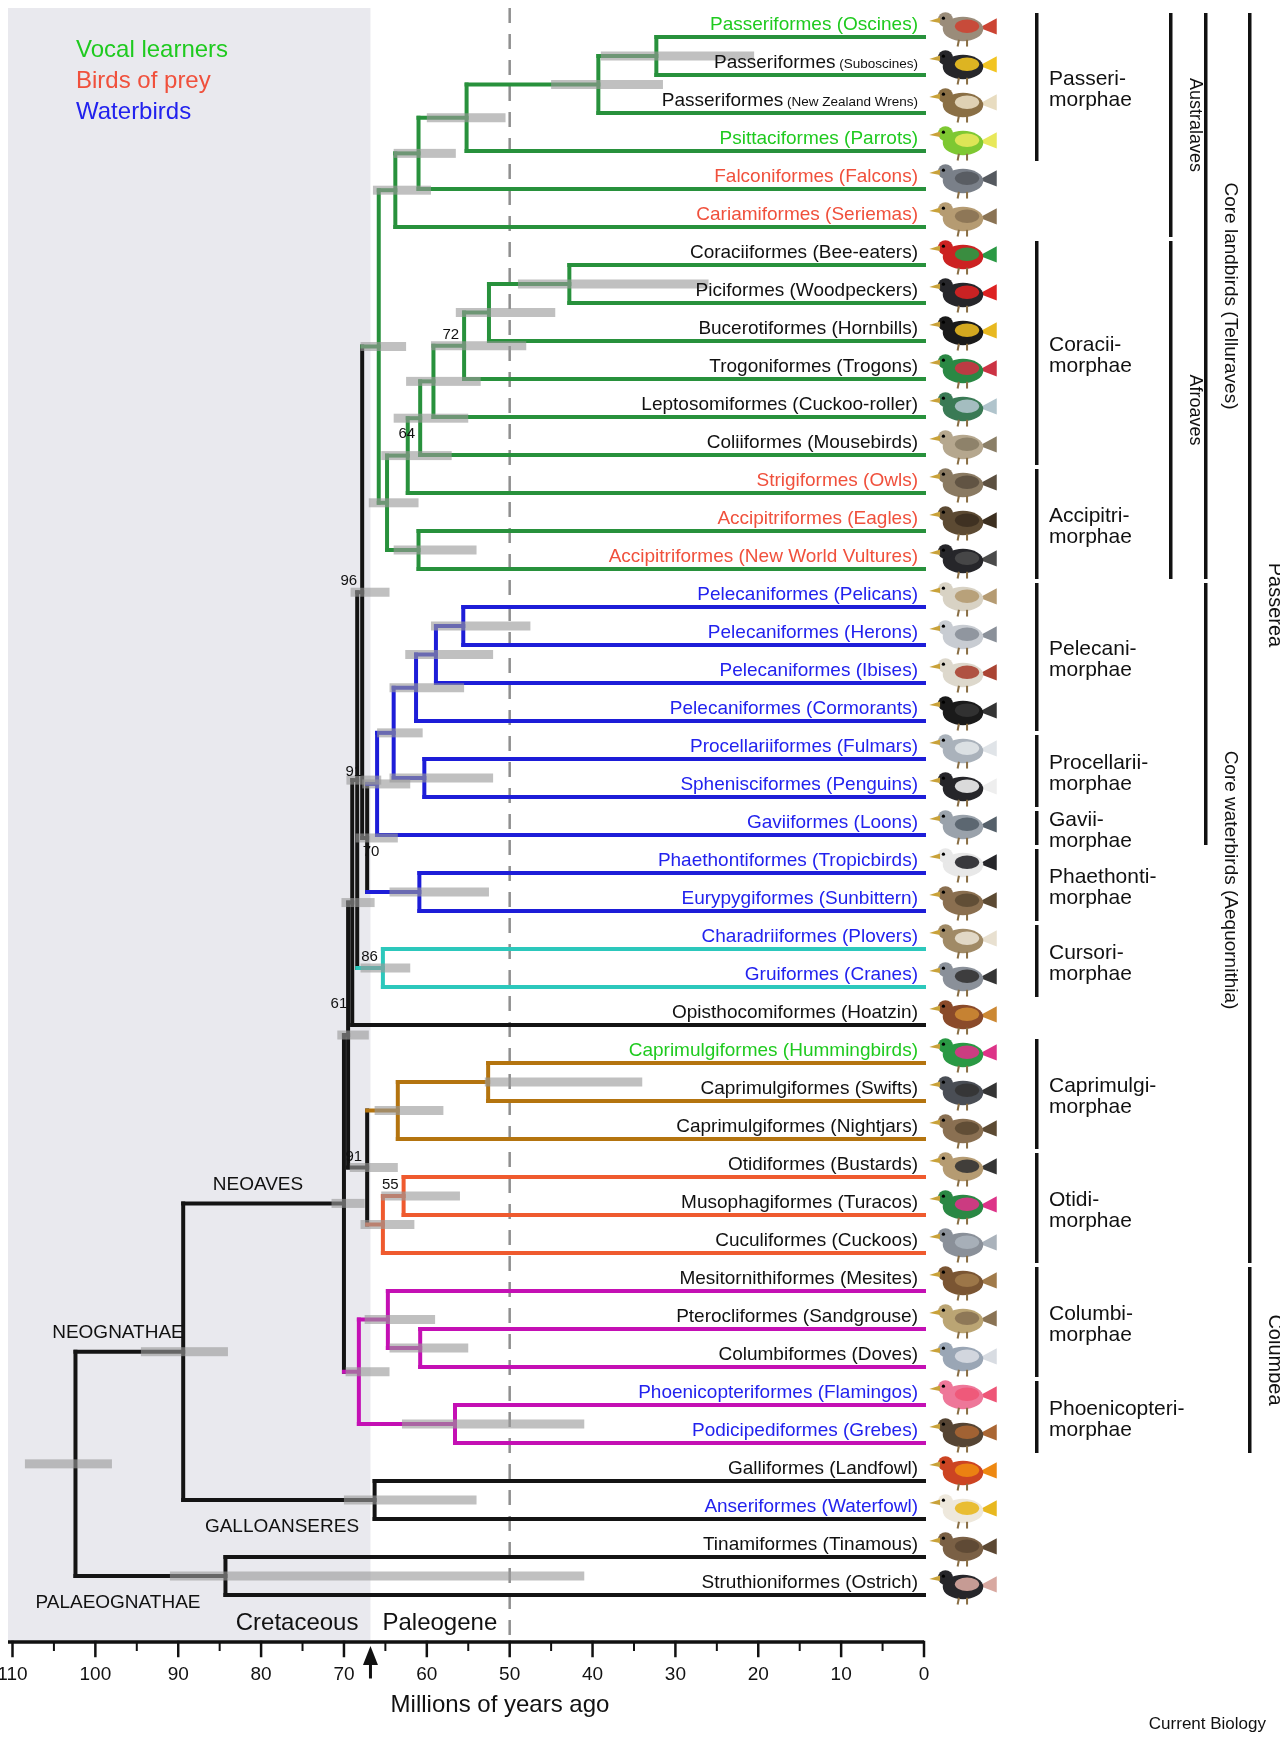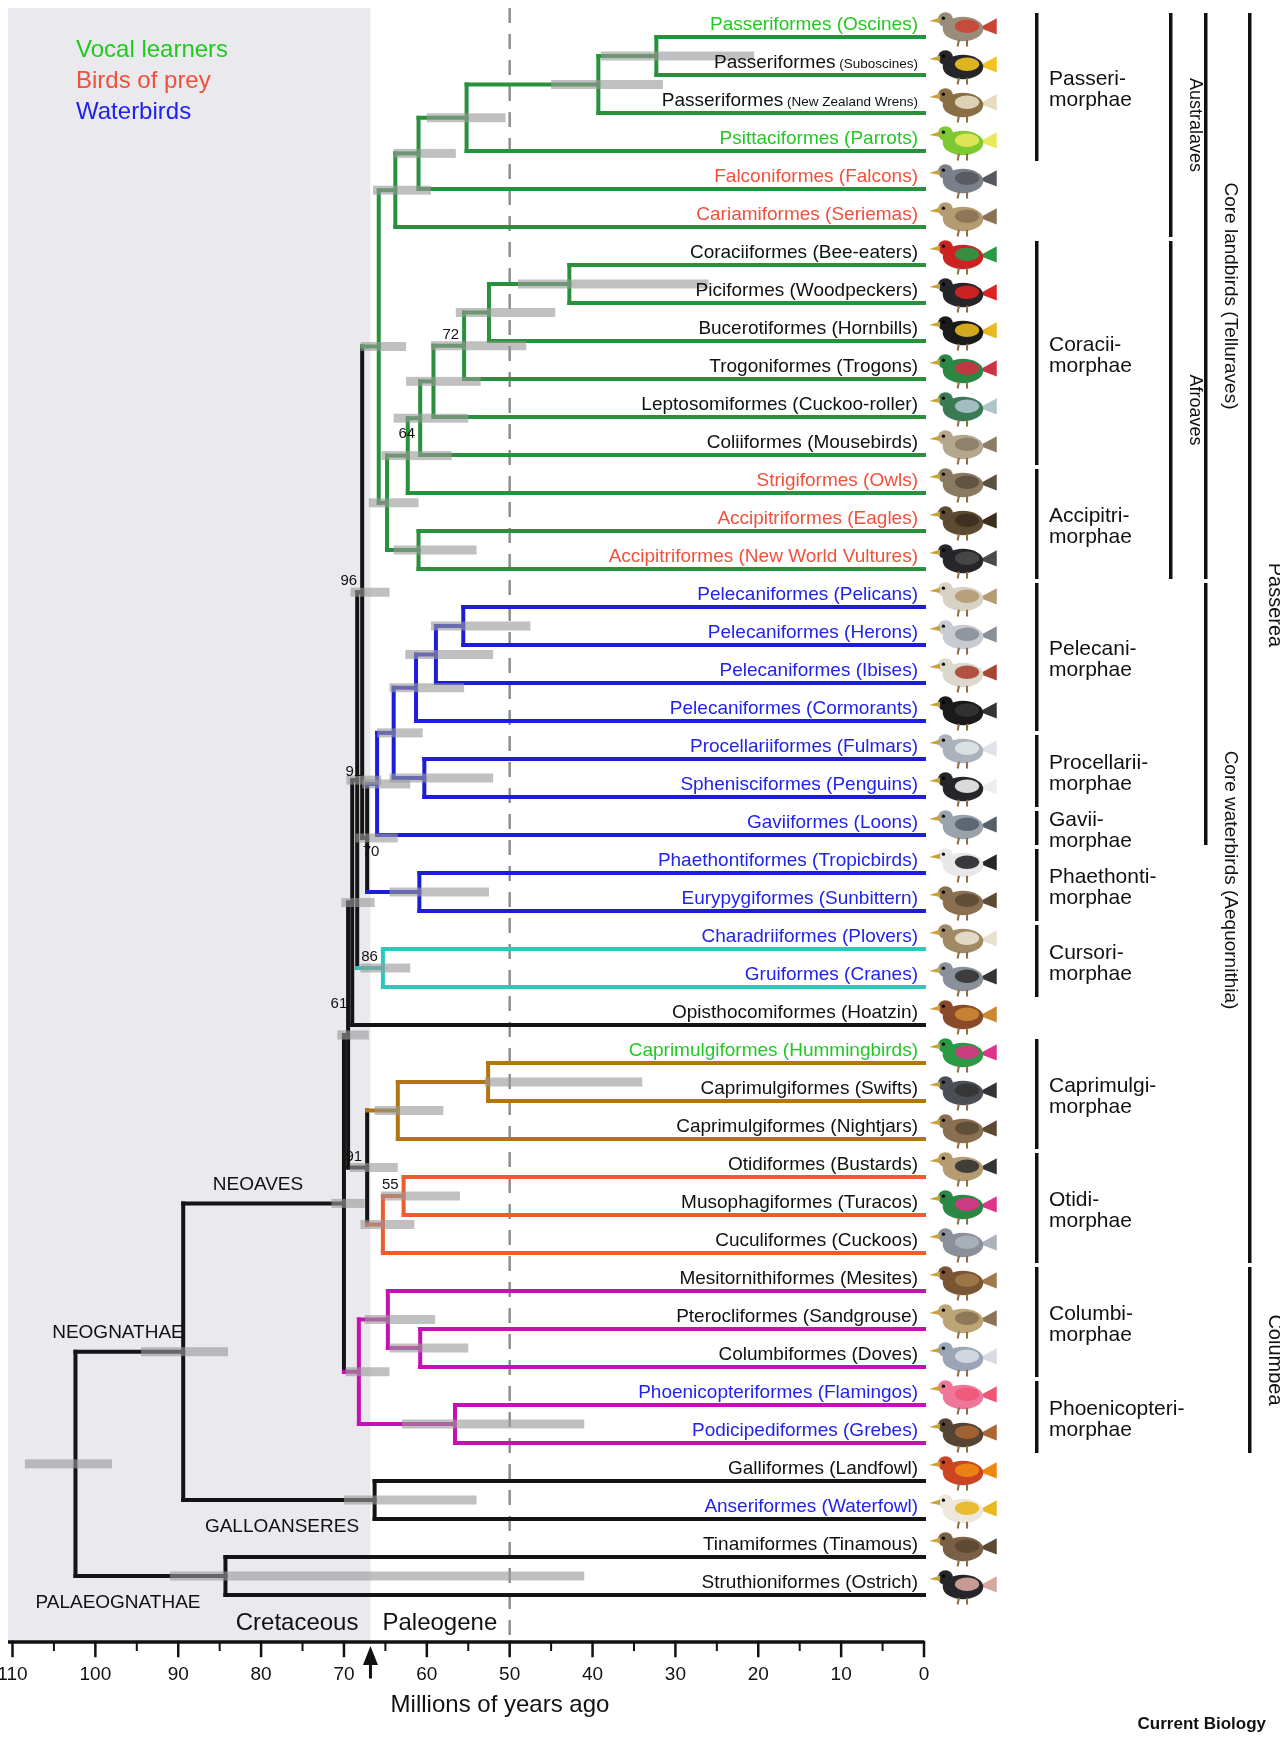--- a/index.html
+++ b/index.html
@@ -741,14 +741,14 @@
       <polygon points="370.46848,1646 362.96848,1665 377.96848,1665" fill="#111"></polygon>
       <line x1="370.46848" y1="1665" x2="370.46848" y2="1677" stroke="#111" stroke-width="3" stroke-linecap="square"></line>
       <text x="500" y="1712" font-size="24" text-anchor="middle" fill="#111">Millions of years ago</text>
       <text x="358.46848" y="1630" font-size="24" text-anchor="end" fill="#111">Cretaceous</text>
       <text x="382.46848" y="1630" font-size="24" text-anchor="start" fill="#111">Paleogene</text>
       <text x="76" y="57" font-size="24" text-anchor="start" fill="#1fca1f">Vocal learners</text>
       <text x="76" y="88" font-size="24" text-anchor="start" fill="#f0503c">Birds of prey</text>
       <text x="76" y="119" font-size="24" text-anchor="start" fill="#2222ee">Waterbirds</text>
     </svg>
 
-  <div style="position:absolute;right:14px;bottom:6px;font-size:17px;font-weight:bold;color:#111;">Current Biology</div>
+  <div style="position:absolute;right:14px;bottom:6px;font-size:17px;font-weight:normal;color:#111;">Current Biology</div>
 </div>
 
 </body></html>

